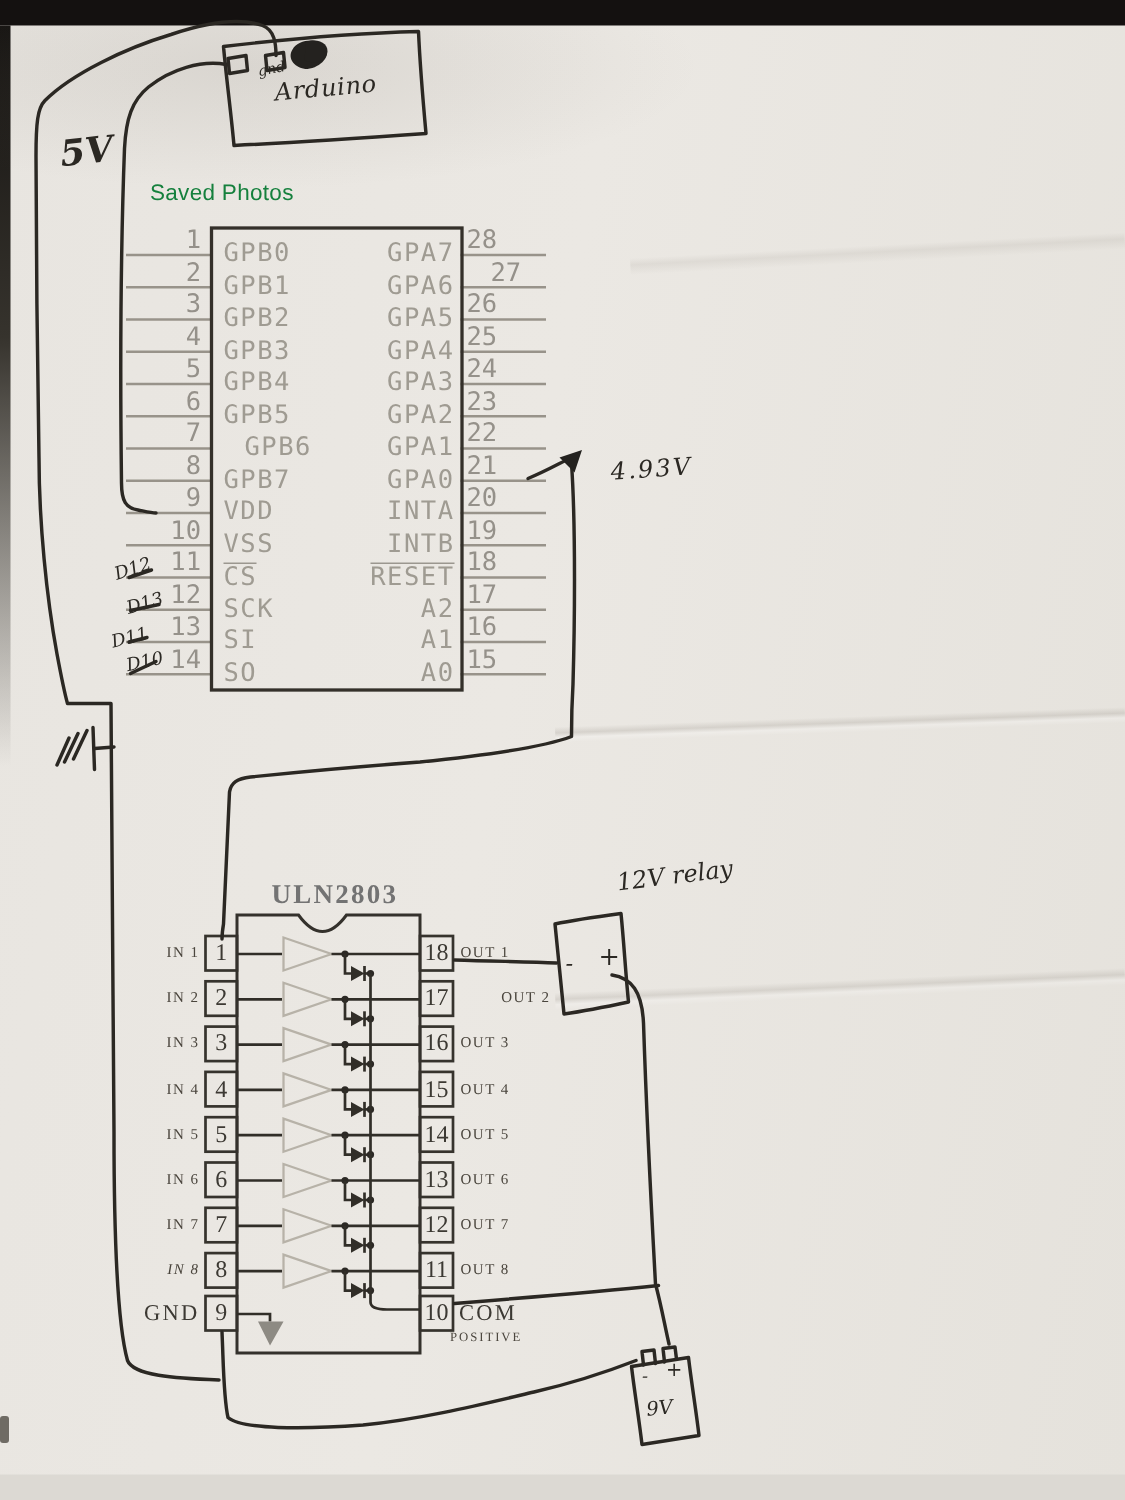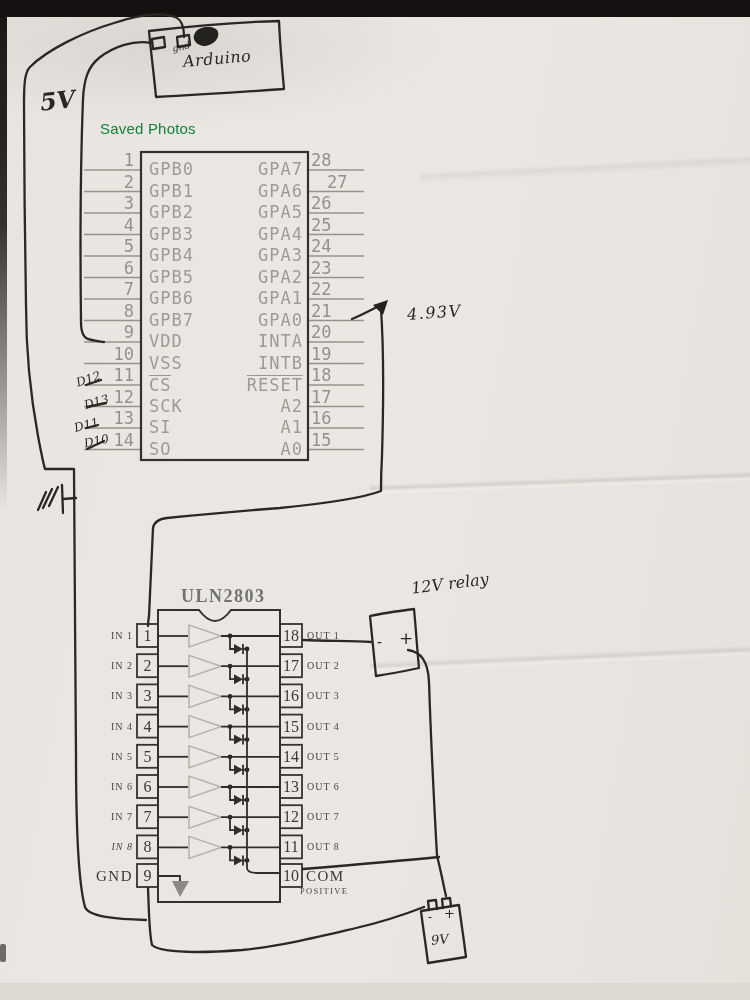--- a/index.html
+++ b/index.html
@@ -236,21 +236,21 @@
     <div class="mlabw" style="left: 149px; top: 181.5px; width: 152px; text-align: left;"><span>GPB1</span></div>
     <div class="mnum" style="left: 94px; top: 194px; width: 40px; text-align: right;">3</div>
     <div class="mlabw" style="left: 149px; top: 203px; width: 152px; text-align: left;"><span>GPB2</span></div>
     <div class="mnum" style="left: 94px; top: 215.5px; width: 40px; text-align: right;">4</div>
     <div class="mlabw" style="left: 149px; top: 224.5px; width: 152px; text-align: left;"><span>GPB3</span></div>
     <div class="mnum" style="left: 94px; top: 237px; width: 40px; text-align: right;">5</div>
     <div class="mlabw" style="left: 149px; top: 246px; width: 152px; text-align: left;"><span>GPB4</span></div>
     <div class="mnum" style="left: 94px; top: 258.5px; width: 40px; text-align: right;">6</div>
     <div class="mlabw" style="left: 149px; top: 267.5px; width: 152px; text-align: left;"><span>GPB5</span></div>
     <div class="mnum" style="left: 94px; top: 280px; width: 40px; text-align: right;">7</div>
-    <div class="mlabw" style="left: 149px; top: 289px; width: 152px; text-align: left;"><span>GPB6</span></div>
+    <div class="mlabw" style="left: 163px; top: 289px; width: 152px; text-align: left;"><span>GPB6</span></div>
     <div class="mnum" style="left: 94px; top: 301.5px; width: 40px; text-align: right;">8</div>
     <div class="mlabw" style="left: 149px; top: 310.5px; width: 152px; text-align: left;"><span>GPB7</span></div>
     <div class="mnum" style="left: 94px; top: 323px; width: 40px; text-align: right;">9</div>
     <div class="mlabw" style="left: 149px; top: 332px; width: 152px; text-align: left;"><span>VDD</span></div>
     <div class="mnum" style="left: 94px; top: 344.5px; width: 40px; text-align: right;">10</div>
     <div class="mlabw" style="left: 149px; top: 353.5px; width: 152px; text-align: left;"><span>VSS</span></div>
     <div class="mnum" style="left: 94px; top: 366px; width: 40px; text-align: right;">11</div>
     <div class="mlabw" style="left: 149px; top: 375px; width: 152px; text-align: left;"><span class="ovl">CS</span></div>
     <div class="mnum" style="left: 94px; top: 387.5px; width: 40px; text-align: right;">12</div>
     <div class="mlabw" style="left: 149px; top: 396.5px; width: 152px; text-align: left;"><span>SCK</span></div>
@@ -300,21 +300,21 @@
     <div class="uio" style="left: 84px; top: 781px; width: 49px; text-align: right;">IN 6</div>
     <div class="unum" style="left: 137px; top: 808.2px; width: 21px; text-align: center;">7</div>
     <div class="uio" style="left: 84px; top: 811.2px; width: 49px; text-align: right;">IN 7</div>
     <div class="unum" style="left: 137px; top: 838.4px; width: 21px; text-align: center;">8</div>
     <div class="uio" style="left: 84px; top: 841.4px; width: 49px; text-align: right; font-style: italic;">IN 8</div>
     <div class="unum" style="left: 137px; top: 867px; width: 21px; text-align: center;">9</div>
     <div class="ubig" style="left: 80px; top: 868px; width: 53px; text-align: right;">GND</div>
     <div class="unum" style="left: 280px; top: 627px; width: 22px; text-align: center;">18</div>
     <div class="uio" style="left: 307px; top: 630px; width: 60px;">OUT 1</div>
     <div class="unum" style="left: 280px; top: 657.2px; width: 22px; text-align: center;">17</div>
-    <div class="uio" style="left: 307px; top: 660.2px; width: 60px;">OUT 2</div>
+    <div class="uio" style="left: 307px; top: 660.2px; width: 60px; text-align: right;">OUT 2</div>
     <div class="unum" style="left: 280px; top: 687.4px; width: 22px; text-align: center;">16</div>
     <div class="uio" style="left: 307px; top: 690.4px; width: 60px;">OUT 3</div>
     <div class="unum" style="left: 280px; top: 717.6px; width: 22px; text-align: center;">15</div>
     <div class="uio" style="left: 307px; top: 720.6px; width: 60px;">OUT 4</div>
     <div class="unum" style="left: 280px; top: 747.8px; width: 22px; text-align: center;">14</div>
     <div class="uio" style="left: 307px; top: 750.8px; width: 60px;">OUT 5</div>
     <div class="unum" style="left: 280px; top: 778px; width: 22px; text-align: center;">13</div>
     <div class="uio" style="left: 307px; top: 781px; width: 60px;">OUT 6</div>
     <div class="unum" style="left: 280px; top: 808.2px; width: 22px; text-align: center;">12</div>
     <div class="uio" style="left: 307px; top: 811.2px; width: 60px;">OUT 7</div>

